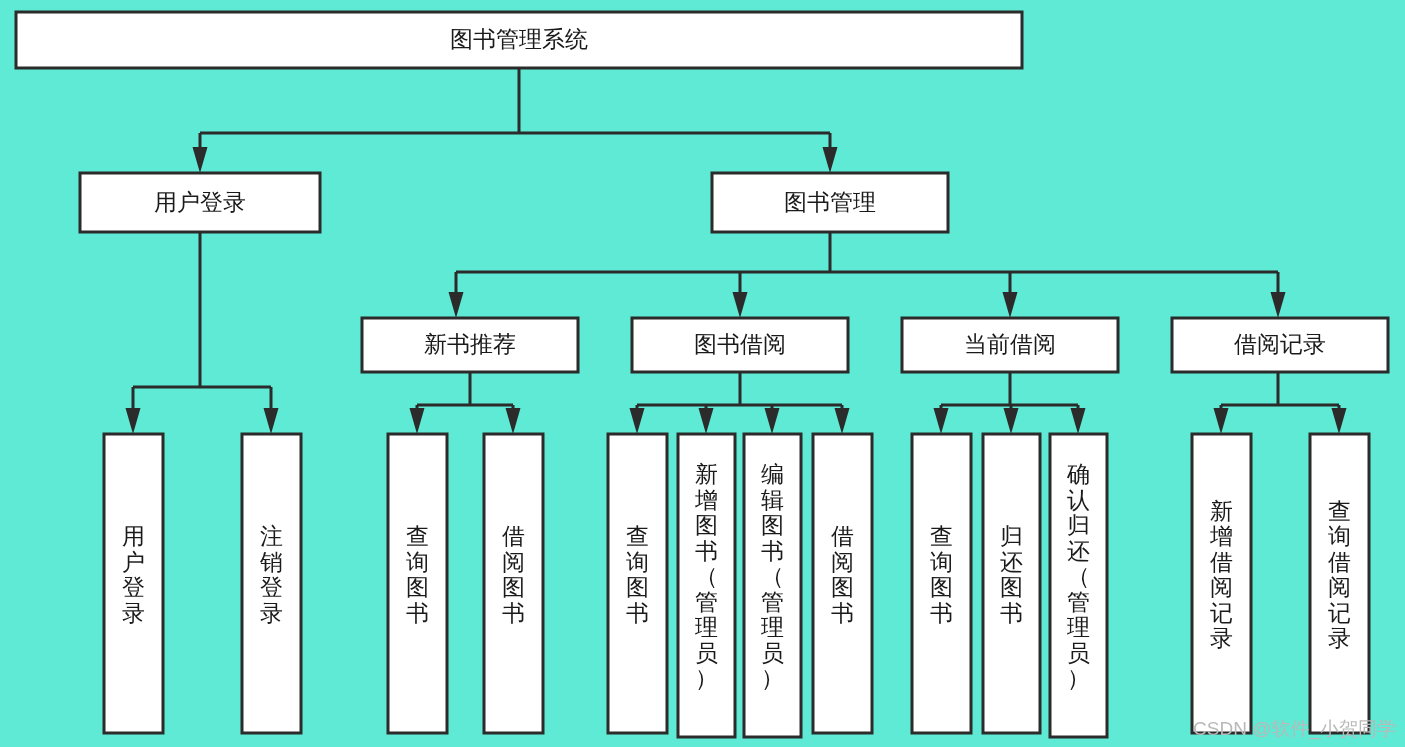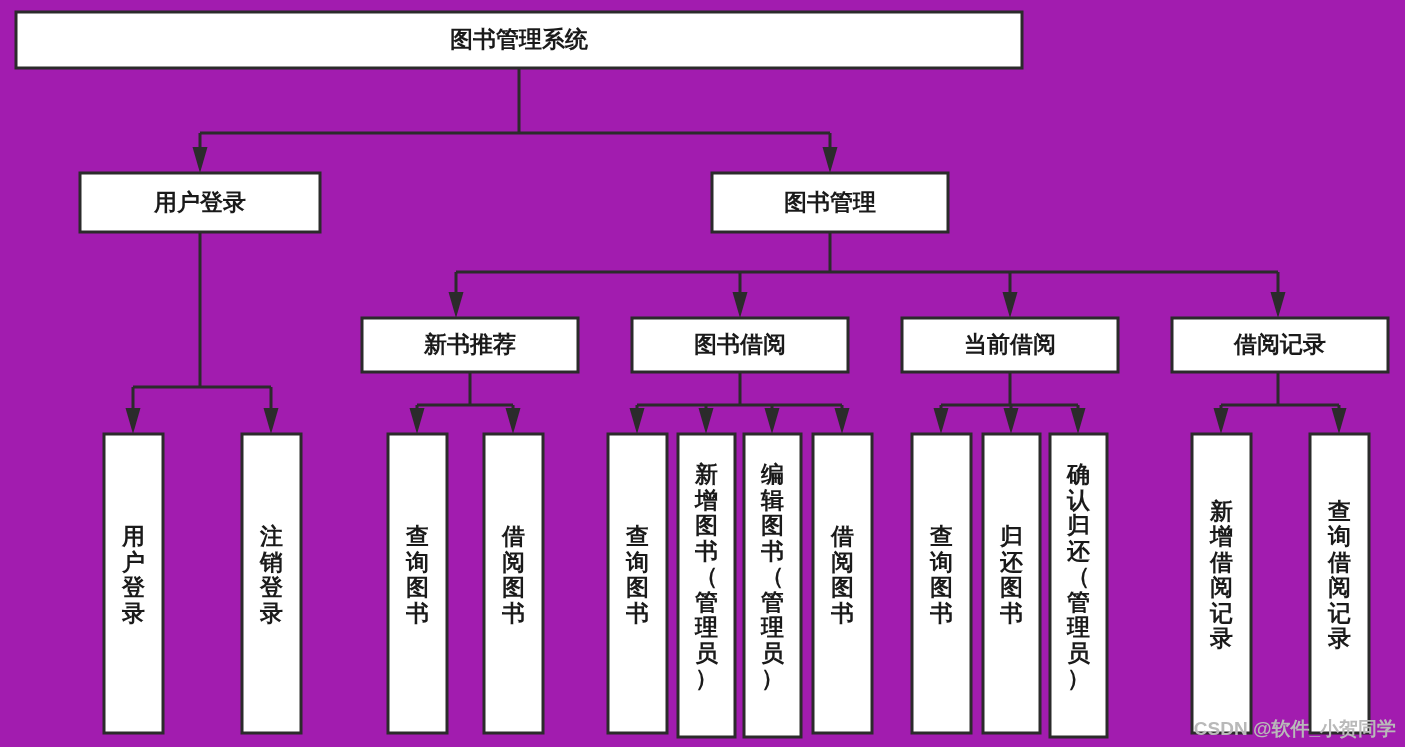--- a/index.html
+++ b/index.html
@@ -8,23 +8,22 @@
     padding: 0;
     background: #ffffff;
   }
   body {
     font-family: "Liberation Sans", "DejaVu Sans", sans-serif;
   }
   #diagram-root {
     position: relative;
     width: 1405px;
     height: 747px;
-    background: #a21caf;
+    background: #5eead4;
     overflow: hidden;
-    font-weight: bold;
   }
   svg#diagram-svg {
     position: absolute;
     top: 0;
     left: 0;
     width: 1405px;
     height: 747px;
     display: block;
   }
   .node-rect {

